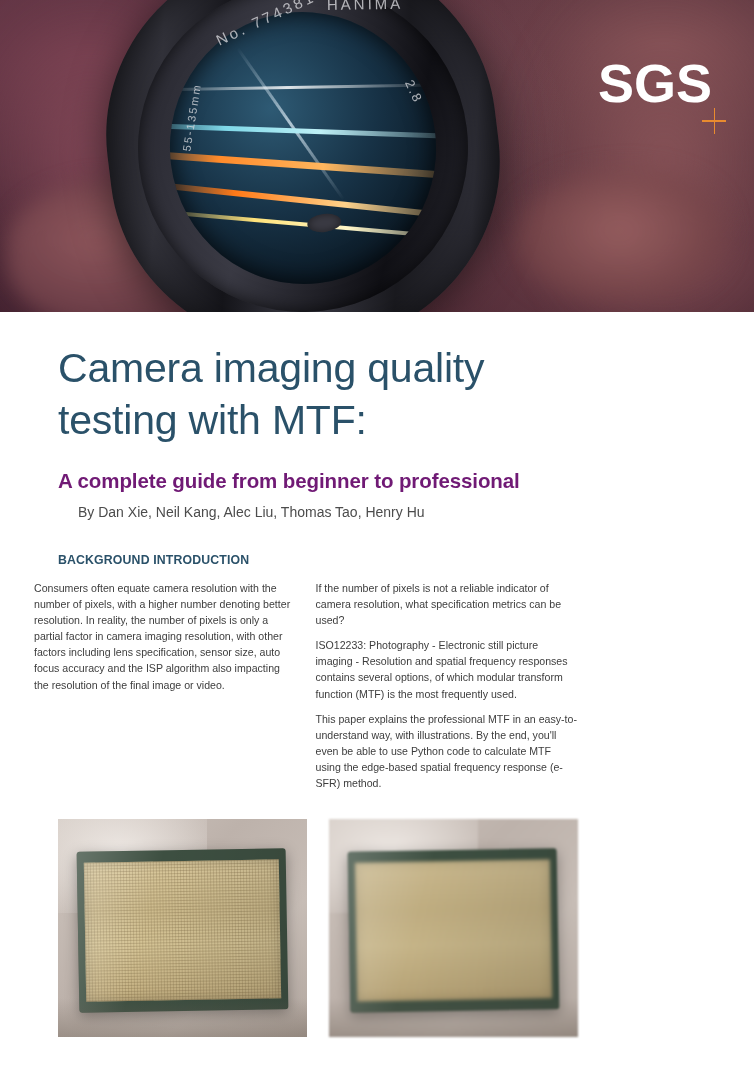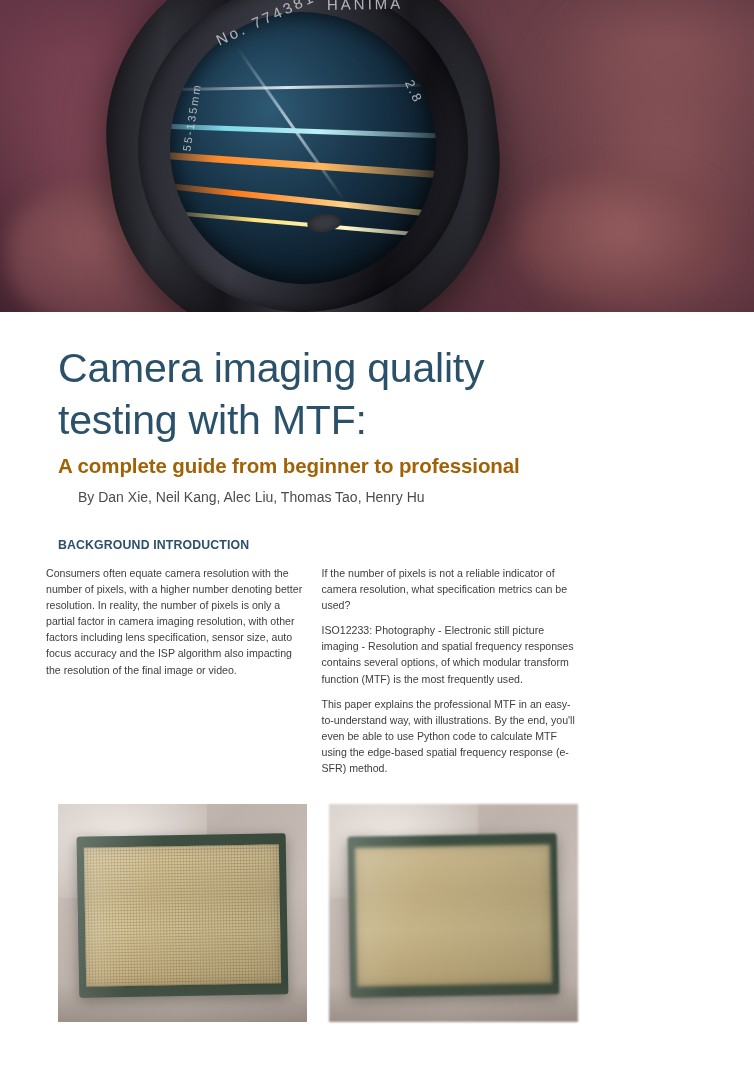--- a/index.html
+++ b/index.html
@@ -172,41 +172,41 @@
   }
   .title {
     margin: 30px 58px 0 58px;
     color: #2a5169;
     font-size: 41px;
     line-height: 1.28;
     font-weight: normal;
     letter-spacing: -0.2px;
   }
   .subtitle {
-    margin: 7px 58px 0 58px;
-    color: #a16207;
+    margin: 22px 58px 0 58px;
+    color: #701a75;
     font-size: 20.5px;
     font-weight: bold;
     letter-spacing: -0.1px;
   }
   .authors {
     margin: 11px 58px 0 58px;
     color: #4c4c4c;
     font-size: 14px;
     padding-left: 20px;
   }
   .section-head {
     margin: 33px 58px 0 58px;
     color: #2a5169;
     font-size: 12.3px;
     font-weight: bold;
     letter-spacing: 0.15px;
   }
   .cols {
-    margin: 13px 58px 0 46px;
+    margin: 13px 58px 0 34px;
     display: flex;
     gap: 19px;
   }
   .col { width: 302px; }
   .col p {
     color: #3d3d3d;
     font-size: 10.6px;
     line-height: 1.52;
     margin-bottom: 9px;
   }
@@ -298,20 +298,25 @@
         <div class="streak s3"></div>
         <div class="streak s4"></div>
       </div>
       <div class="lens-text lt1">No. 774381</div>
       <div class="lens-text lt2">HANIMA</div>
       <div class="lens-text lt3">55-135mm</div>
       <div class="lens-text lt4">2.8</div>
       <div class="lens-dot"></div>
     </div>
 
+    <div class="logo">
+      <div class="logo-text">SGS</div>
+      <div class="logo-rule-h"></div>
+      <div class="logo-rule-v"></div>
+    </div>
   </div>
 
   <div class="content">
 
     <h1 class="title">Camera imaging quality testing with MTF:</h1>
     <h2 class="subtitle">A complete guide from beginner to professional</h2>
     <div class="authors">By Dan Xie, Neil Kang, Alec Liu, Thomas Tao, Henry Hu</div>
 
     <div class="section-head">BACKGROUND INTRODUCTION</div>
 

